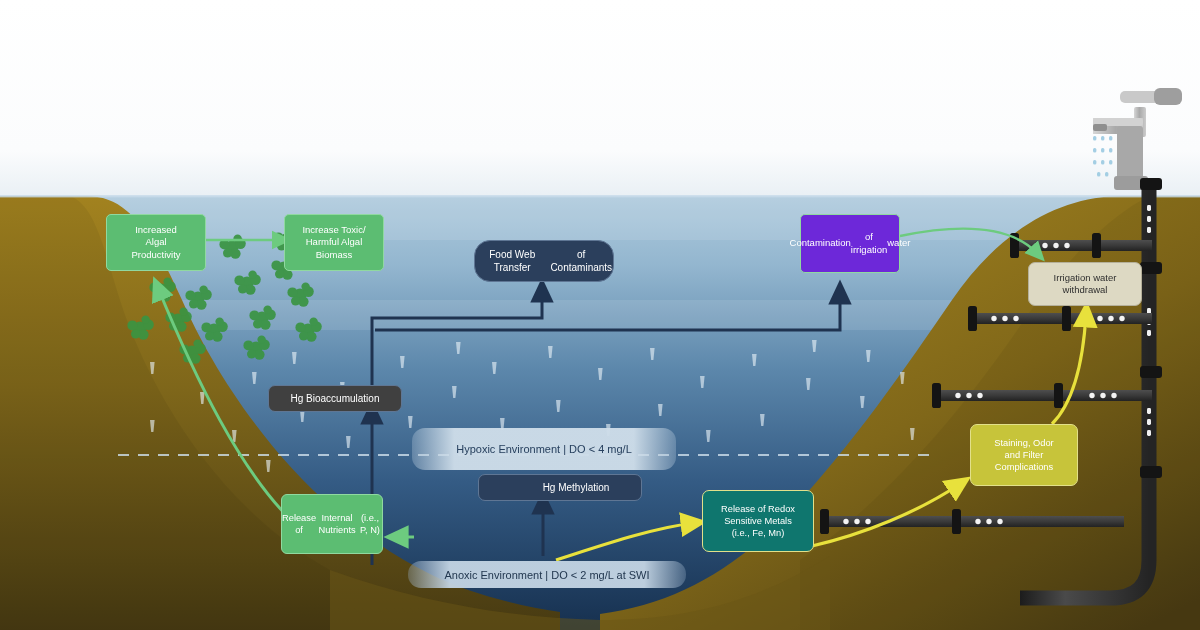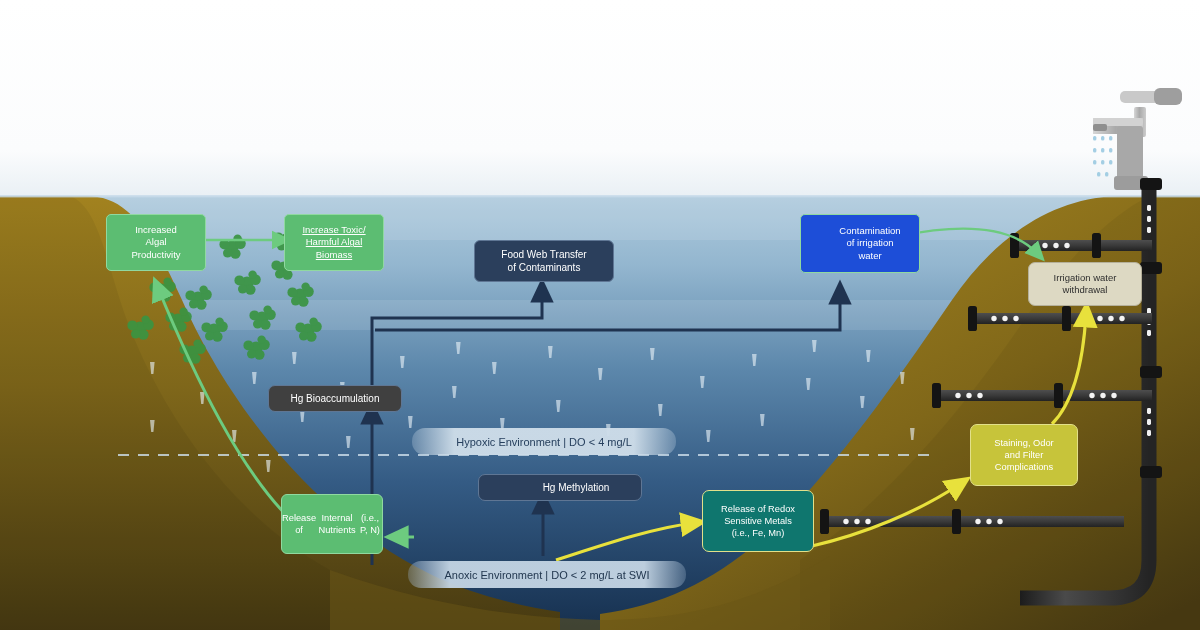--- a/index.html
+++ b/index.html
@@ -301,47 +301,47 @@
     </g>
   </svg>
   </div>
 
   <div class="lbl" style="position:absolute;left:106px;top:214px;width:98px;height:55px;background:#5cbd72;border:1.2px solid #90d9a0;border-radius:5px;display:flex;flex-direction:column;align-items:center;justify-content:center;color:#ffffff;font-size:9.5px;line-height:12.4px;text-align:center;">
     <span>Increased</span>
     <span>Algal</span>
     <span>Productivity</span>
   </div>
 
-  <div class="lbl" style="position:absolute;left:284px;top:214px;width:98px;height:55px;background:#5cbd72;border:1.2px solid #90d9a0;border-radius:5px;display:flex;flex-direction:column;align-items:center;justify-content:center;color:#ffffff;font-size:9.5px;line-height:12.4px;text-align:center;text-decoration:underline;">
+  <div class="lbl" style="position:absolute;left:284px;top:214px;width:98px;height:55px;background:#5cbd72;border:1.2px solid #90d9a0;border-radius:5px;display:flex;flex-direction:column;align-items:center;justify-content:center;color:#ffffff;font-size:9.5px;line-height:12.4px;text-align:center;">
     <span>Increase Toxic/</span>
     <span>Harmful Algal</span>
     <span>Biomass</span>
   </div>
 
-  <div class="lbl" style="position:absolute;left:474px;top:240px;width:138px;height:40px;background:#2b3f5c;border:1.2px solid #5f7694;border-radius:6px;display:flex;flex-direction:column;align-items:center;justify-content:center;color:#ffffff;font-size:10px;line-height:13px;text-align:center;">
+  <div class="lbl" style="position:absolute;left:474px;top:240px;width:138px;height:40px;background:#2b3f5c;border:1.2px solid #5f7694;border-radius:16px;display:flex;flex-direction:row;align-items:center;justify-content:center;color:#ffffff;font-size:10px;line-height:13px;text-align:center;">
     <span>Food Web Transfer</span>
     <span>of Contaminants</span>
   </div>
 
-  <div class="lbl" style="position:absolute;left:800px;top:214px;width:98px;height:57px;background:#1d4ed8;border:1.2px solid #90d9a0;border-radius:5px;display:flex;flex-direction:column;align-items:center;justify-content:center;color:#ffffff;font-size:9.5px;line-height:12.4px;text-align:center;padding-left:20px;">
+  <div class="lbl" style="position:absolute;left:800px;top:214px;width:98px;height:57px;background:#6d28d9;border:1.2px solid #90d9a0;border-radius:5px;display:flex;flex-direction:row;align-items:center;justify-content:center;color:#ffffff;font-size:9.5px;line-height:12.4px;text-align:center;">
     <span>Contamination</span>
     <span>of irrigation</span>
     <span>water</span>
   </div>
 
   <div class="lbl" style="position:absolute;left:1028px;top:262px;width:112px;height:42px;background:#ddd9c3;border:1.2px solid #b5b09a;border-radius:7px;display:flex;flex-direction:column;align-items:center;justify-content:center;color:#2f2f2f;font-size:9.5px;line-height:12.4px;text-align:center;">
     <span>Irrigation water</span>
     <span>withdrawal</span>
   </div>
 
   <div class="lbl" style="position:absolute;left:268px;top:385px;width:132px;height:25px;background:#404040;border:1.2px solid #5f7694;border-radius:7px;display:flex;align-items:center;justify-content:center;color:#ffffff;font-size:10px;text-align:center;">
     <span>Hg Bioaccumulation</span>
   </div>
 
-  <div class="lbl" style="position:absolute;left:412px;top:428px;width:264px;height:27px;background:linear-gradient(90deg,rgba(170,192,212,0.35) 0%,rgba(206,221,233,0.96) 16%,rgba(206,221,233,0.96) 84%,rgba(170,192,212,0.35) 100%);border-radius:13px;display:flex;align-items:center;justify-content:center;color:#27405e;font-size:11px;text-align:center;">
+  <div class="lbl" style="position:absolute;left:412px;top:428px;width:264px;height:42px;background:linear-gradient(90deg,rgba(170,192,212,0.35) 0%,rgba(206,221,233,0.96) 16%,rgba(206,221,233,0.96) 84%,rgba(170,192,212,0.35) 100%);border-radius:13px;display:flex;align-items:center;justify-content:center;color:#27405e;font-size:11px;text-align:center;">
     <span>Hypoxic Environment | DO &lt; 4 mg/L</span>
   </div>
 
   <div class="lbl" style="position:absolute;left:478px;top:474px;width:130px;height:25px;background:#2b3f5c;border:1.2px solid #5f7694;border-radius:7px;display:flex;align-items:center;justify-content:center;color:#ffffff;font-size:10px;text-align:center;padding-left:32px;">
     <span>Hg Methylation</span>
   </div>
 
   <div class="lbl" style="position:absolute;left:281px;top:494px;width:100px;height:58px;background:#5cbd72;border:1.2px solid #90d9a0;border-radius:6px;display:flex;flex-direction:row;align-items:center;justify-content:center;color:#ffffff;font-size:9.3px;line-height:12.2px;text-align:center;">
     <span>Release of</span>
     <span>Internal Nutrients</span>

